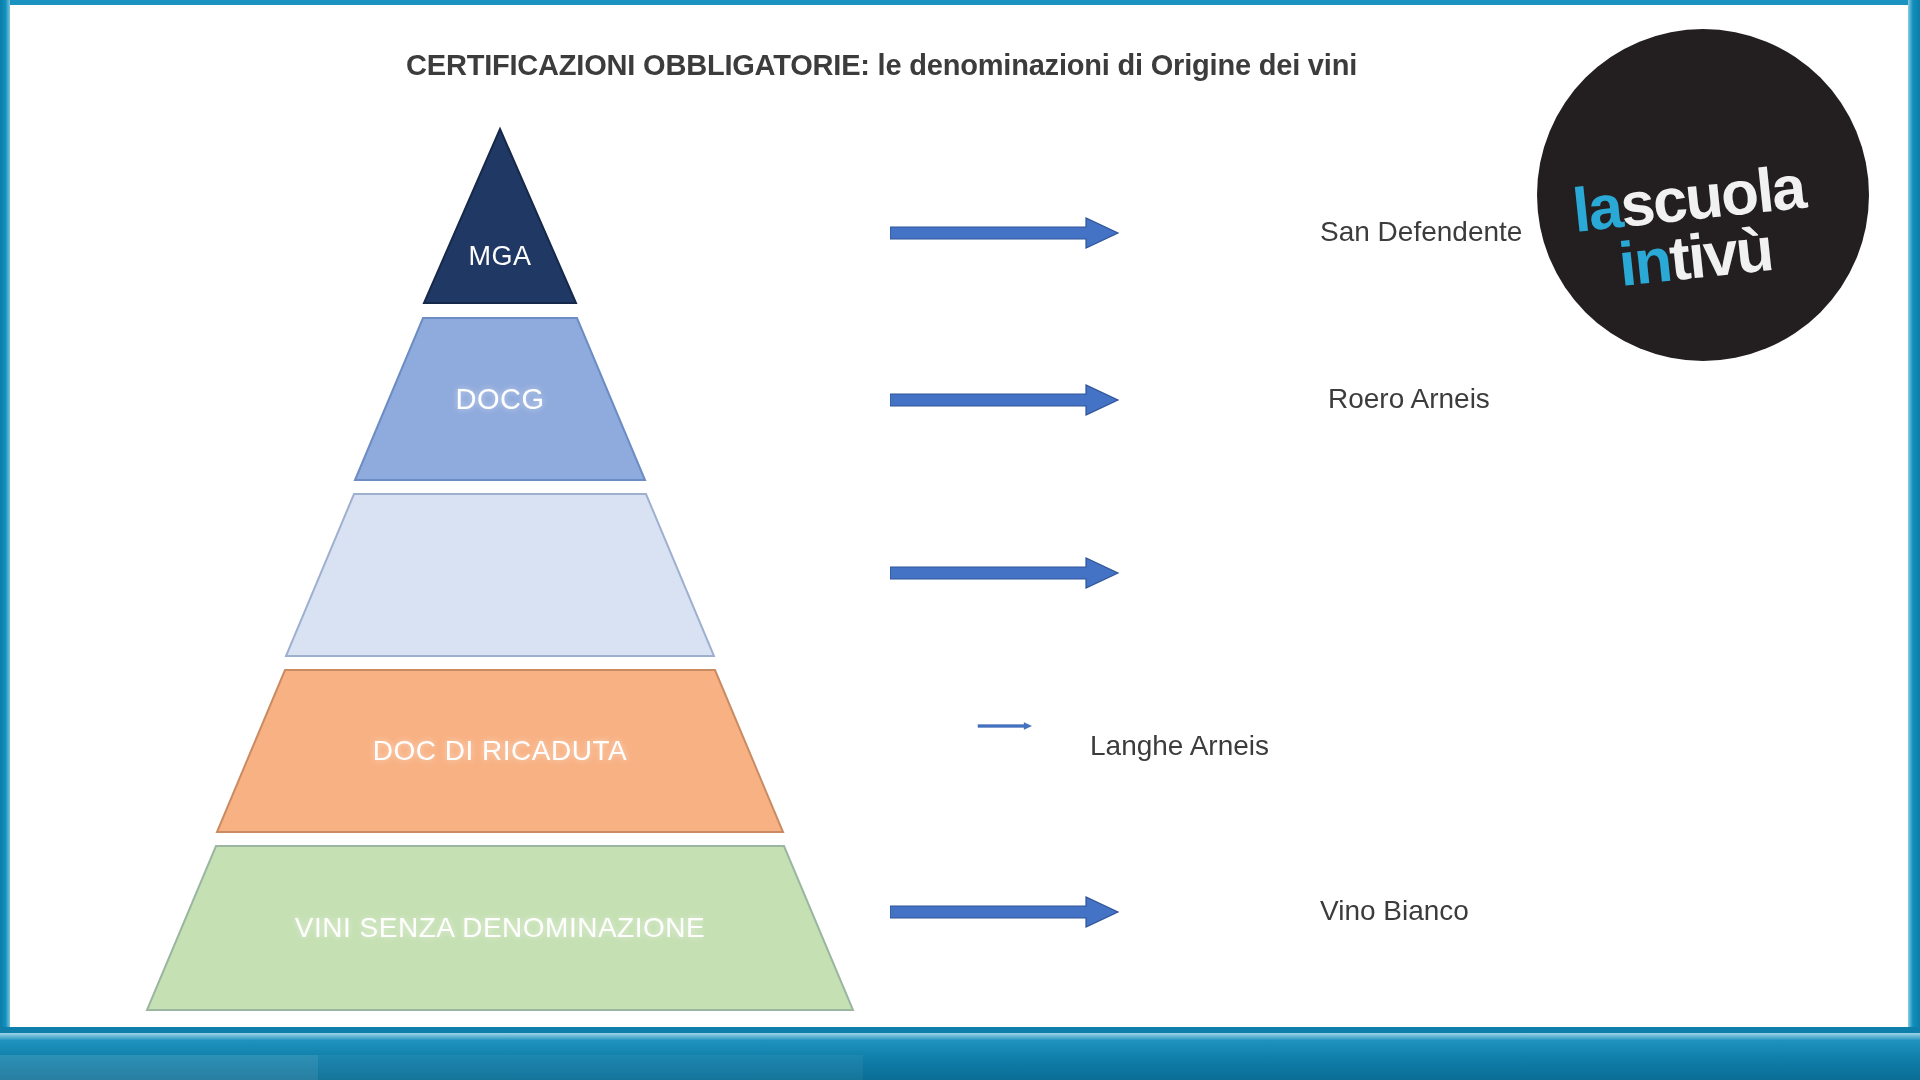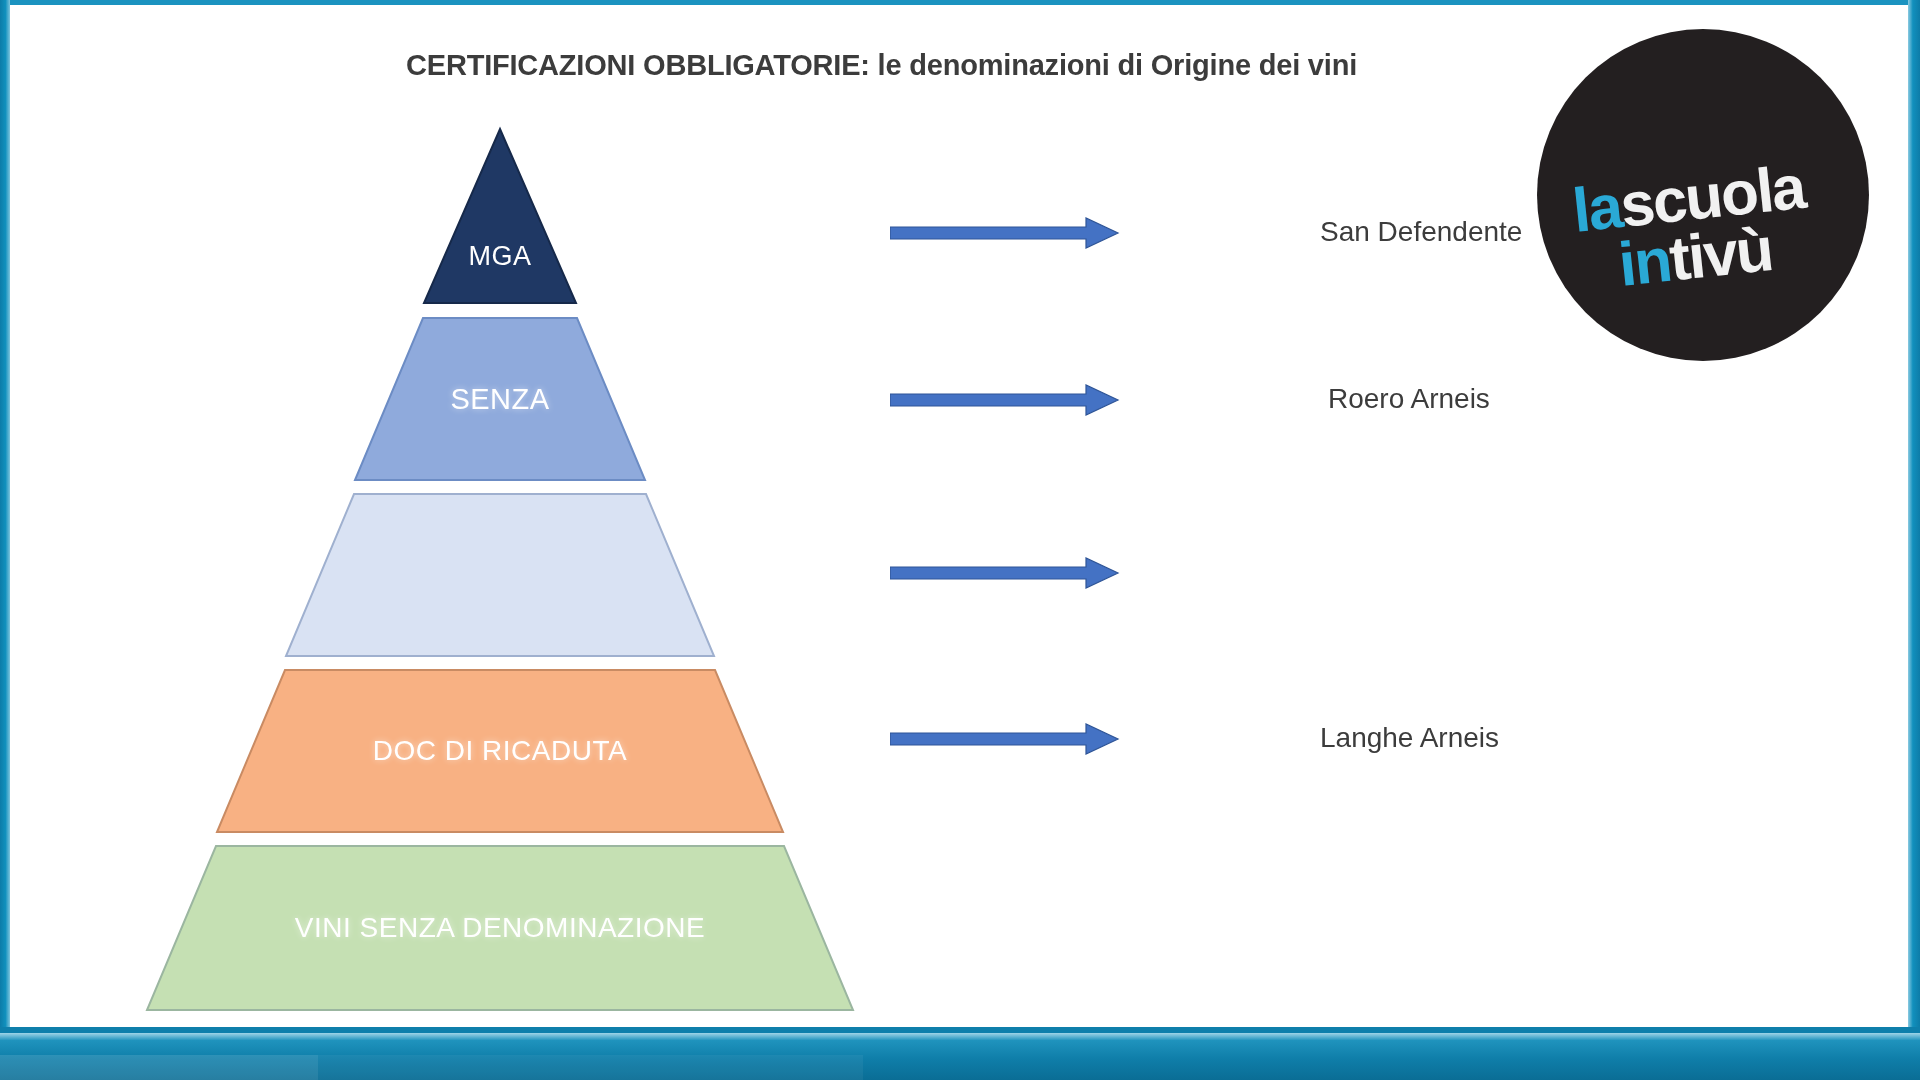--- a/index.html
+++ b/index.html
@@ -201,21 +201,21 @@
         <svg width="760" height="182" viewBox="0 0 760 182">
           <polygon points="380,4 456,178 304,178" fill="#1f3864" stroke="#16294a" stroke-width="2"></polygon>
         </svg>
         <span class="tier-label">MGA</span>
       </div>
 
       <div class="tier" id="tier-docg">
         <svg width="760" height="168" viewBox="0 0 760 168">
           <polygon points="303,3 457,3 525,165 235,165" fill="#8faadc" stroke="#6c8cc4" stroke-width="2"></polygon>
         </svg>
-        <span class="tier-label">SENZA</span>
+        <span class="tier-label">DOCG</span>
       </div>
 
       <div class="tier" id="tier-doc">
         <svg width="760" height="168" viewBox="0 0 760 168">
           <polygon points="234,3 526,3 594,165 166,165" fill="#d9e2f3" stroke="#9fb0cf" stroke-width="2"></polygon>
         </svg>
         <span class="tier-label">DOC</span>
       </div>
 
       <div class="tier" id="tier-senza">
@@ -247,27 +247,33 @@
       <span class="arrow-text">Roero Arneis</span>
     </div>
 
     <div class="arrow-row" style="top:551px;">
       <svg class="arrow-svg" width="230" height="34" viewBox="0 0 230 34">
         <polygon points="0,11 196,11 196,2 228,17 196,32 196,23 0,23" fill="#4472c4" stroke="#2f5597" stroke-width="1.2"></polygon>
       </svg>
       <span class="arrow-text"></span>
     </div>
 
-    <div class="arrow-row" style="top:717px;">
+    <div class="arrow-row" style="top:717px;flex-direction:column;">
       <svg class="arrow-svg" width="230" height="34" viewBox="0 0 230 34">
         <polygon points="0,11 196,11 196,2 228,17 196,32 196,23 0,23" fill="#4472c4" stroke="#2f5597" stroke-width="1.2"></polygon>
       </svg>
       <span class="arrow-text">Langhe Arneis</span>
     </div>
 
+    <div class="arrow-row" style="top:890px;">
+      <svg class="arrow-svg" width="230" height="34" viewBox="0 0 230 34">
+        <polygon points="0,11 196,11 196,2 228,17 196,32 196,23 0,23" fill="#4472c4" stroke="#2f5597" stroke-width="1.2"></polygon>
+      </svg>
+      <span class="arrow-text">Vino Bianco</span>
+    </div>
 
     <div class="logo">
       <div class="logo-line1">
         <span class="logo-accent">la</span><span class="logo-white">scuola</span>
       </div>
       <div class="logo-line2">
         <span class="logo-accent">in</span><span class="logo-white">tivù</span>
       </div>
     </div>
 

